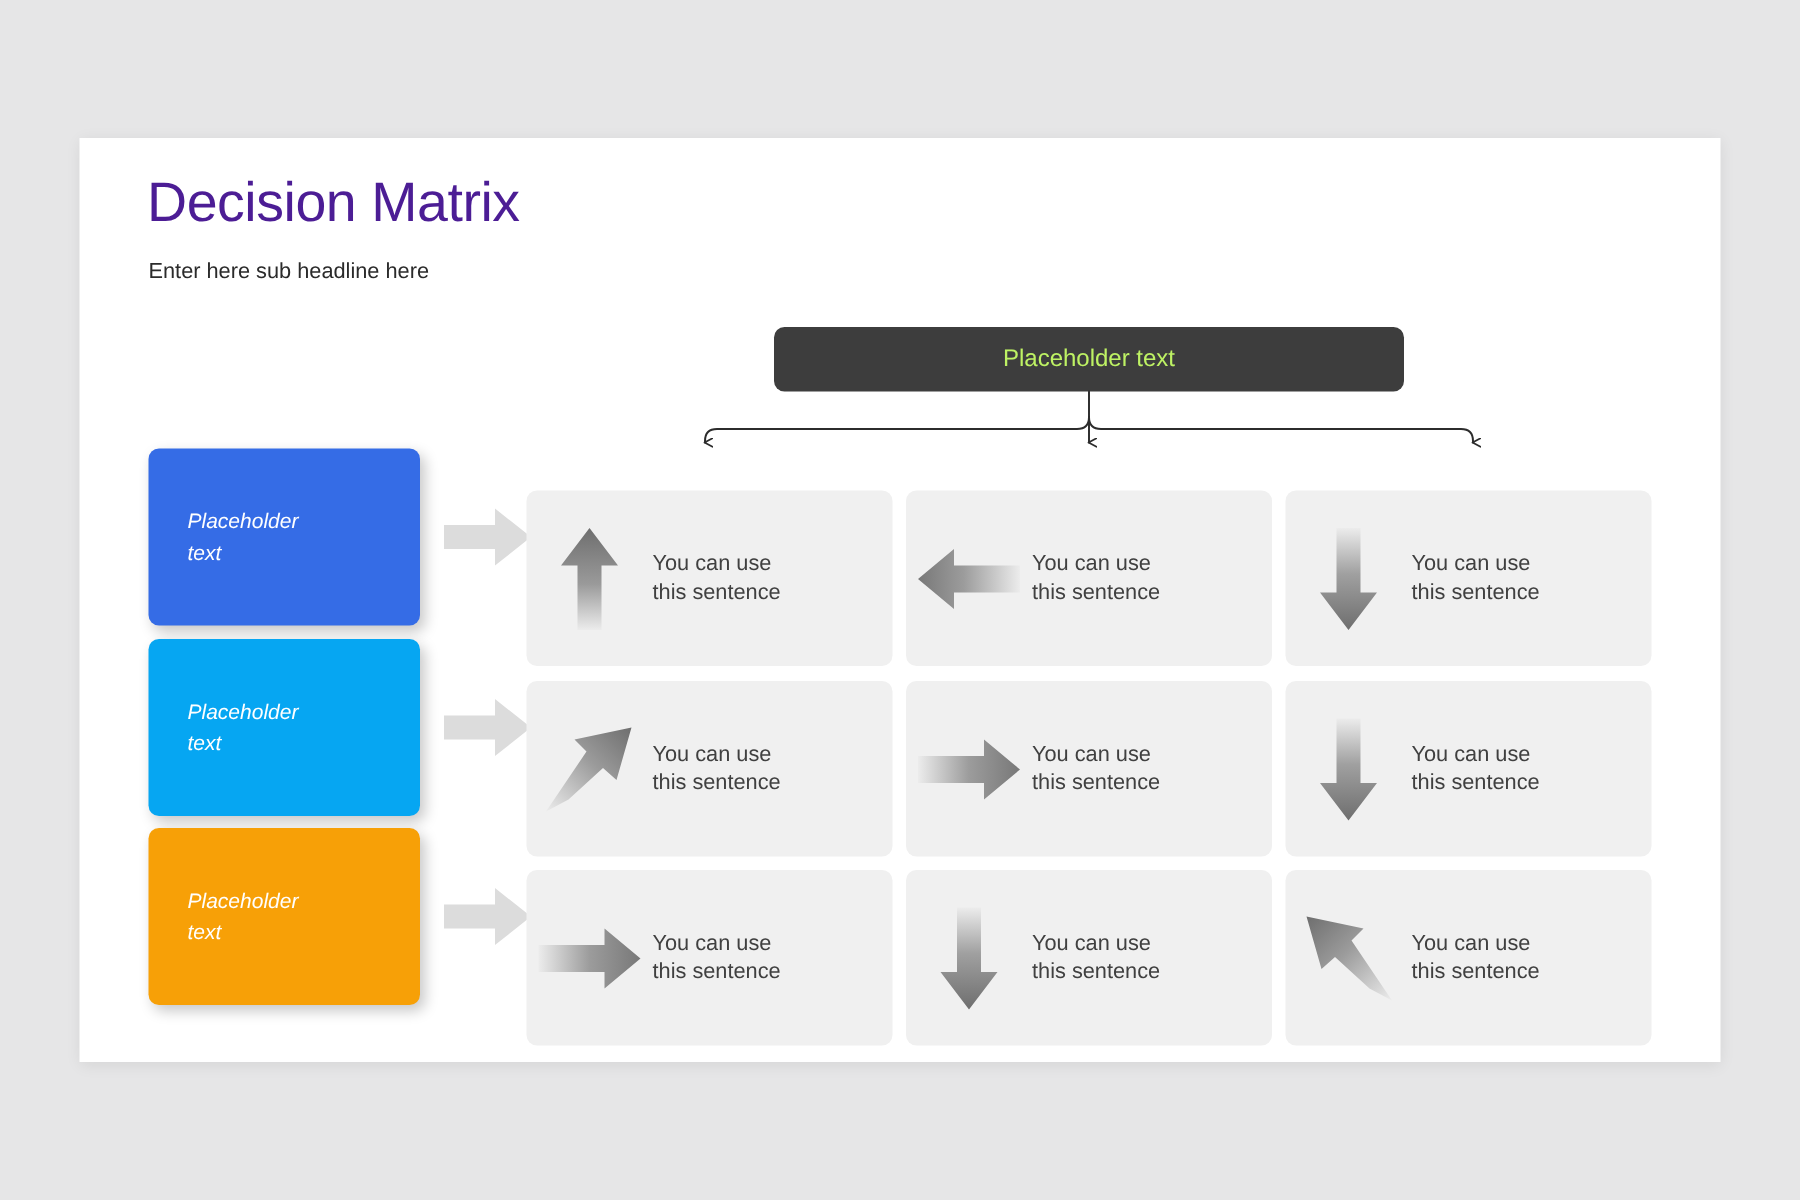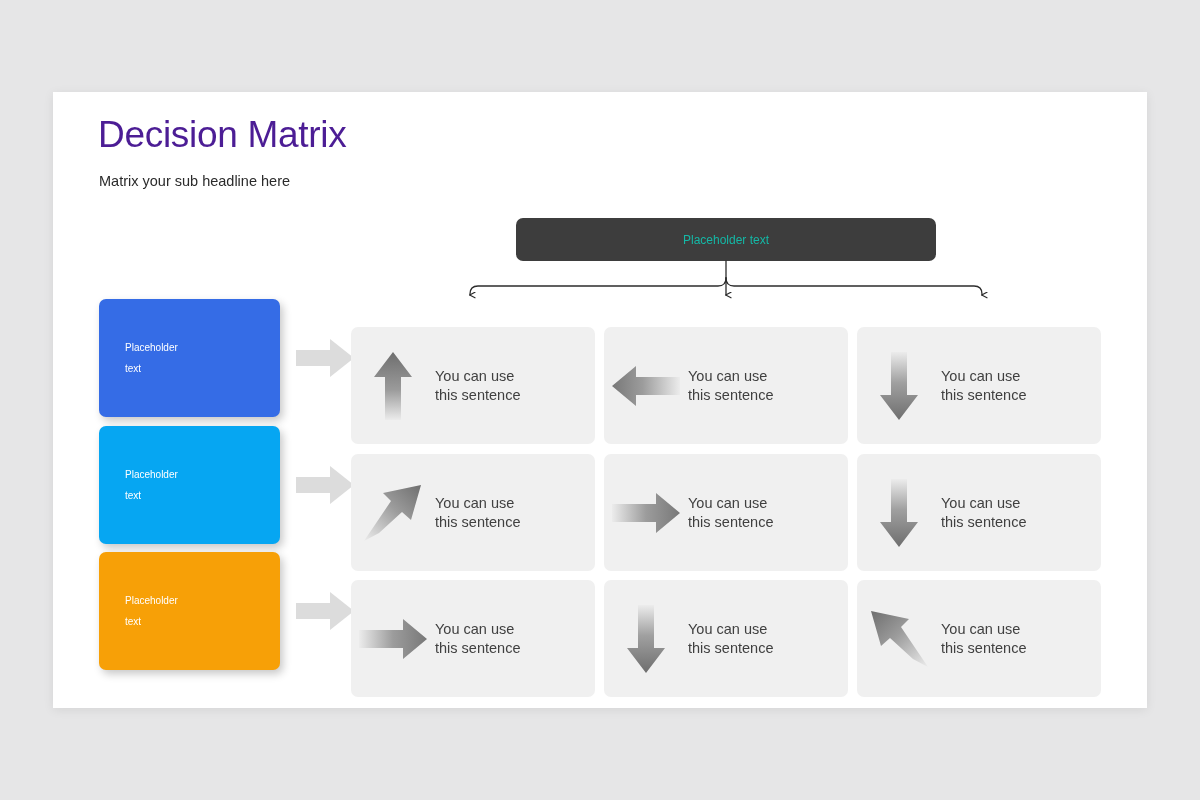--- a/index.html
+++ b/index.html
@@ -41,22 +41,22 @@
     position: absolute;
     left: 463px; top: 126px;
     width: 420px; height: 43px;
     background: #3d3d3d;
     border-radius: 7px;
     display: flex;
     align-items: center;
     justify-content: center;
   }
   #header-box .label {
-    color: #14b8a6;
-    font-size: 12px;
+    color: #bef264;
+    font-size: 16px;
   }
 
   
   #connectors {
     position: absolute;
     left: 0; top: 0;
     width: 1094px; height: 616px;
     pointer-events: none;
   }
 
@@ -68,22 +68,23 @@
     border-radius: 7px;
     box-shadow: 3px 4px 9px rgba(0,0,0,0.22);
     box-sizing: border-box;
     padding: 0 0 0 26px;
     display: flex;
     flex-direction: column;
     justify-content: center;
   }
   .colcard .l1, .colcard .l2 {
     color: #ffffff;
-    font-size: 10px;
+    font-size: 14px;
     line-height: 21px;
+    font-style: italic;
   }
   .colcard.c0 { top: 207px; background: #356ce6; }
   .colcard.c1 { top: 334px; background: #06a6f2; }
   .colcard.c2 { top: 460px; background: #f7a007; }
 
   
   .rowarrow {
     position: absolute;
     left: 243px;
     width: 60px; height: 44px;
@@ -123,21 +124,21 @@
   .row0 { top: 207px; }
   .row1 { top: 334px; }
   .row2 { top: 460px; }
 </style>
 </head>
 <body>
 
 <div id="slide">
 
   <div id="title">Decision Matrix</div>
-  <div id="subtitle">Matrix your sub headline here</div>
+  <div id="subtitle">Enter here sub headline here</div>
 
   <div id="header-box">
     <span class="label">Placeholder text</span>
   </div>
 
   <svg id="connectors" viewBox="0 0 1094 616" xmlns="http://www.w3.org/2000/svg">
     <defs>
       <marker id="tip" markerWidth="7" markerHeight="7" refX="3.2" refY="5.6" orient="auto" markerUnits="userSpaceOnUse">
         <path d="M0.4,0.6 L3.2,5.9 L6.0,0.6" fill="none" stroke="#2c2c2c" stroke-width="1.2" stroke-linecap="round" stroke-linejoin="round"></path>
       </marker>

